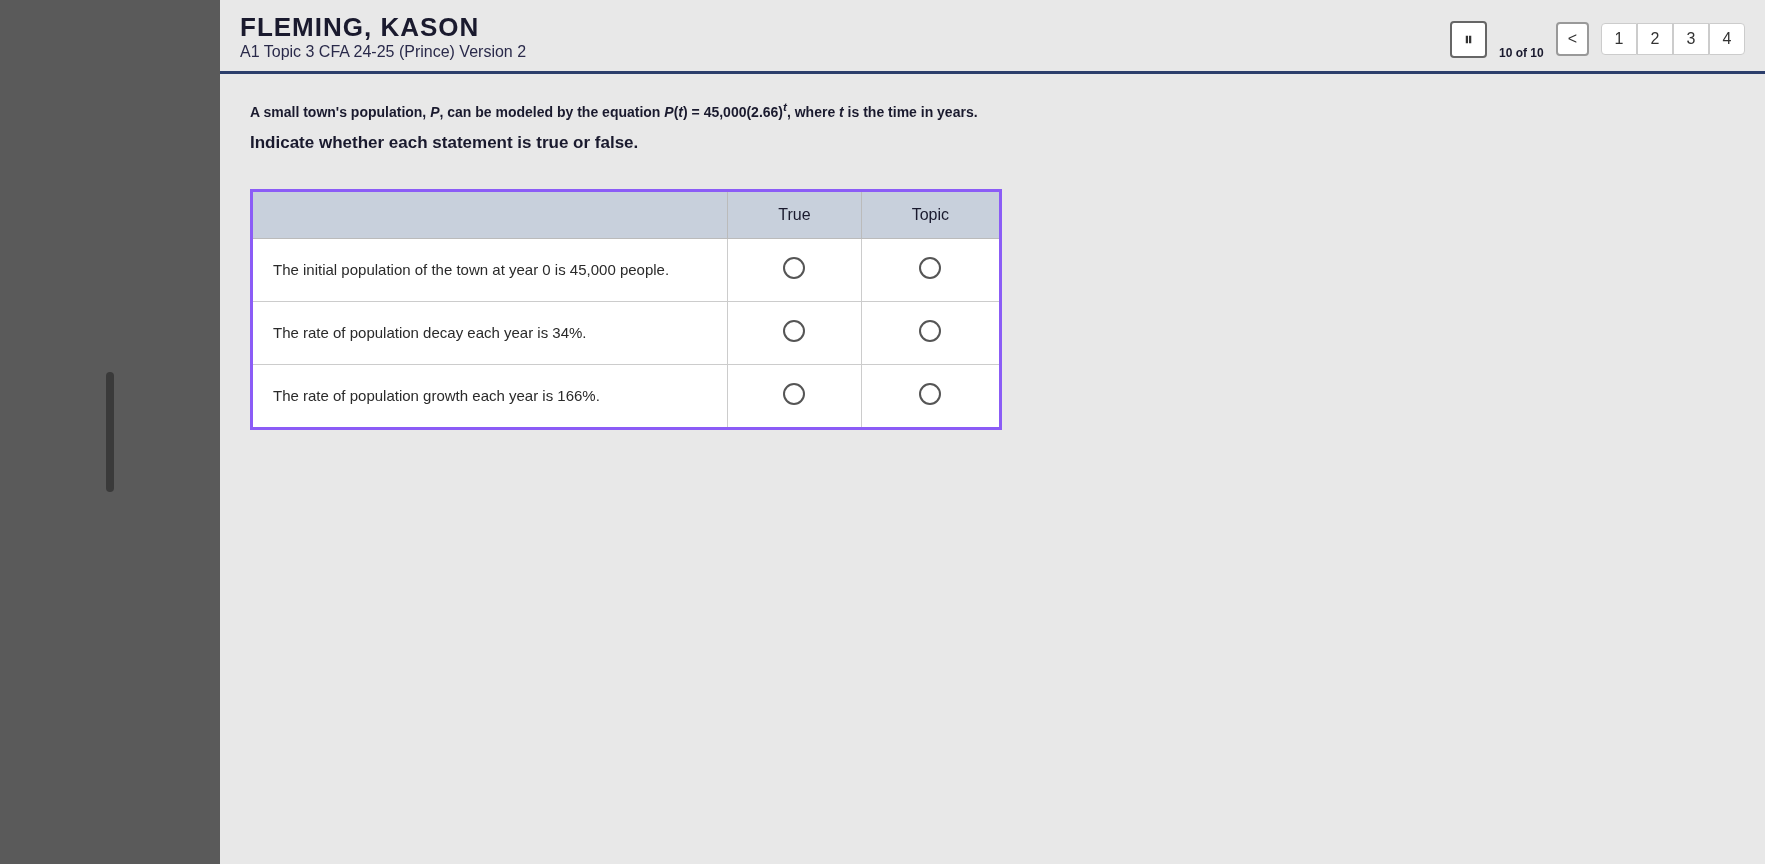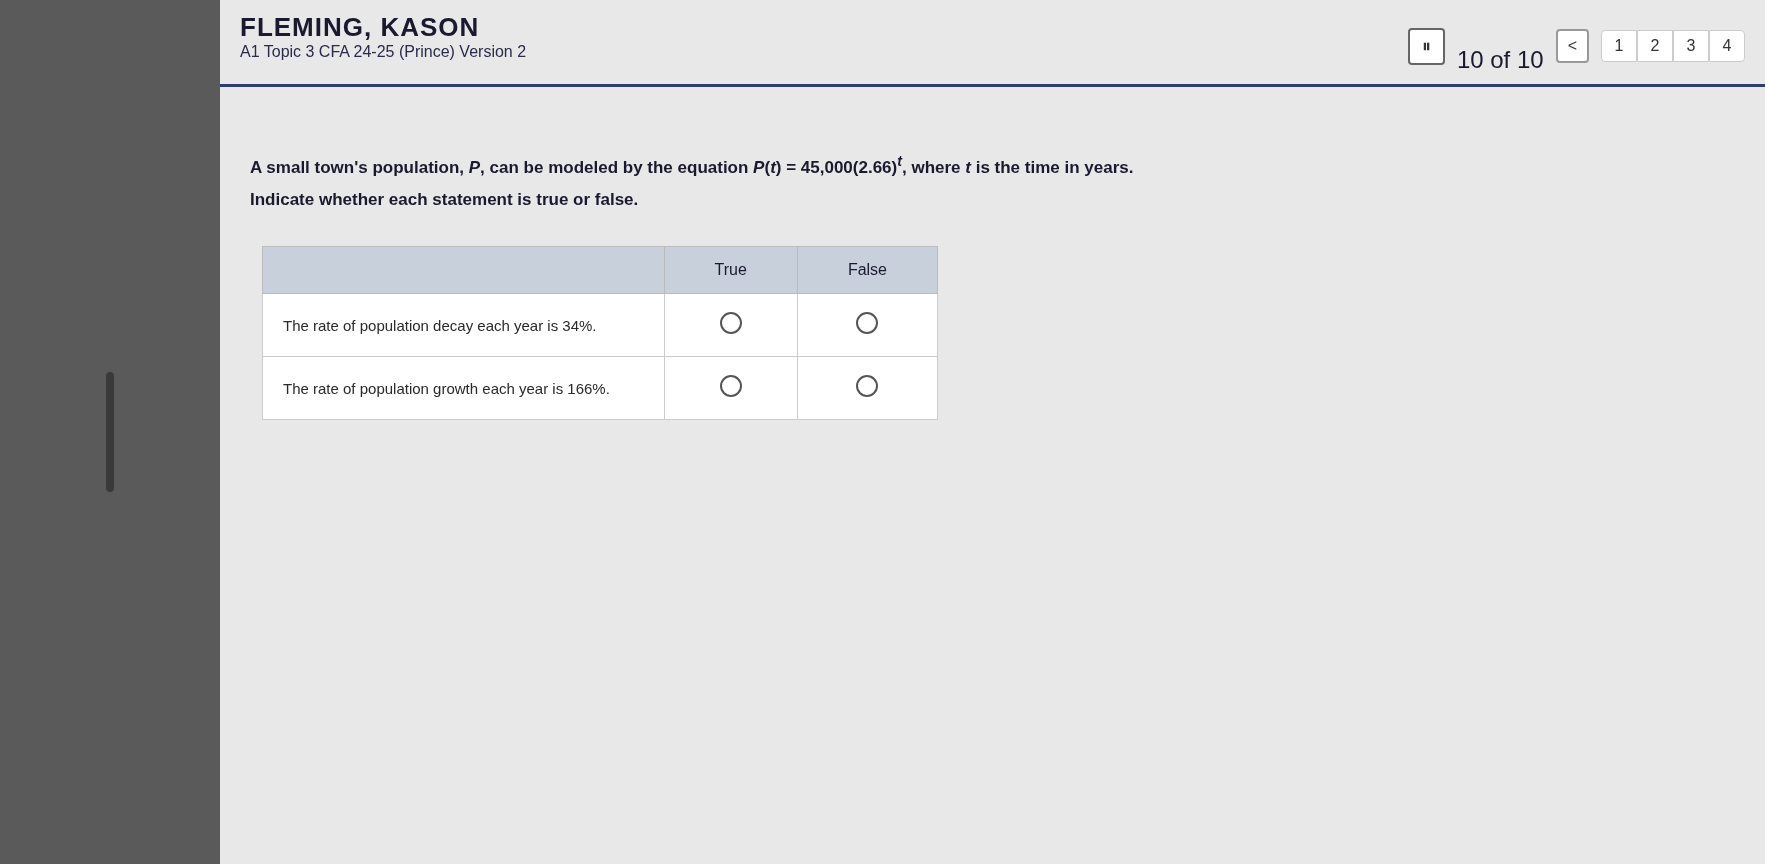--- a/index.html
+++ b/index.html
@@ -77,23 +77,23 @@
       padding: 6px 12px;
       font-size: 18px;
       cursor: pointer;
       display: flex;
       align-items: center;
       gap: 4px;
       color: #333;
     }
 
     .question-count {
-      font-size: 24px;
-      color: #1a1a2e;
-      font-weight: 400;
+      font-size: 12px;
+      color: #1a1a2e;
+      font-weight: 700;
       margin-top: 28px;
     }
 
     .nav-btn {
       background: white;
       border: 2px solid #999;
       border-radius: 4px;
       padding: 6px 10px;
       font-size: 16px;
       cursor: pointer;
@@ -121,41 +121,39 @@
 
     
     .content-area {
       flex: 1;
       padding: 24px 30px;
       background: #e8e8e8;
       overflow-y: auto;
     }
 
     .question-intro {
-      font-size: 17px;
+      font-size: 14px;
       font-weight: bold;
       color: #1a1a2e;
       margin-bottom: 10px;
       line-height: 1.5;
-      margin-top: 40px;
     }
 
     .question-direction {
       font-size: 17px;
       font-weight: bold;
       color: #1a1a2e;
       margin-bottom: 36px;
     }
 
     
     .answer-table {
       border-collapse: collapse;
-      width: 676px;
-      border: 1px solid #8b5cf6;
-      margin-left: 12px;
+      width: 752px;
+      border: 3px solid #8b5cf6;
     }
 
     .table-header-row th {
       background: #c8d0dc;
       padding: 14px 50px;
       font-size: 16px;
       color: #1a1a2e;
       font-weight: normal;
       border: 1px solid #bbb;
     }
@@ -231,25 +229,36 @@
 
     <div class="question-direction">
       <strong>Indicate whether each statement is true or false.</strong>
     </div>
 
     <table class="answer-table">
       <thead>
         <tr class="table-header-row">
           <th class="statement-col"></th>
           <th>True</th>
-          <th>False</th>
+          <th>Topic</th>
         </tr>
       </thead>
       <tbody class="table-body">
 
+        <tr>
+          <td>
+            <span class="statement-text">The initial population of the town at year 0 is 45,000 people.</span>
+          </td>
+          <td class="radio-cell">
+            <span class="radio-circle"></span>
+          </td>
+          <td class="radio-cell">
+            <span class="radio-circle"></span>
+          </td>
+        </tr>
 
 
         <tr>
           <td>
             <span class="statement-text">The rate of population decay each year is 34%.</span>
           </td>
           <td class="radio-cell">
             <span class="radio-circle"></span>
           </td>
           <td class="radio-cell">

